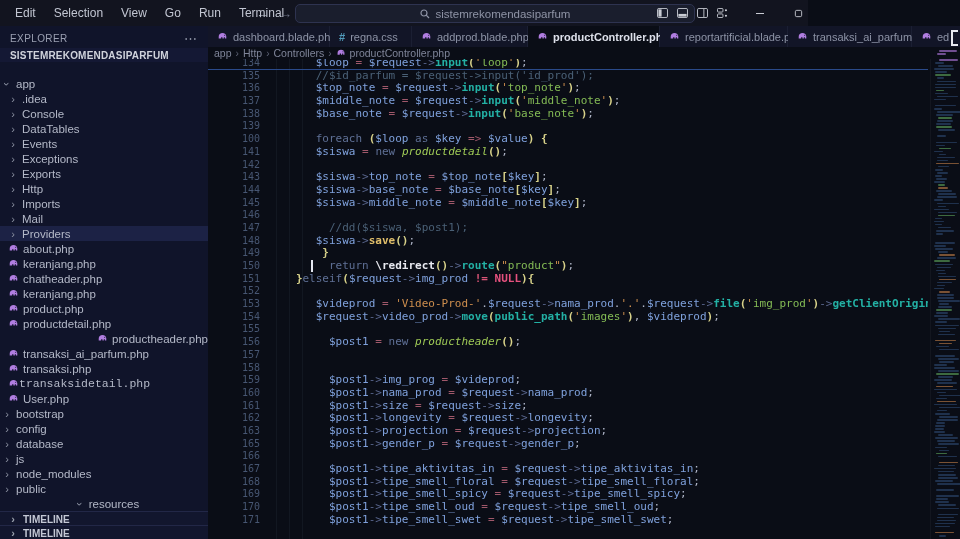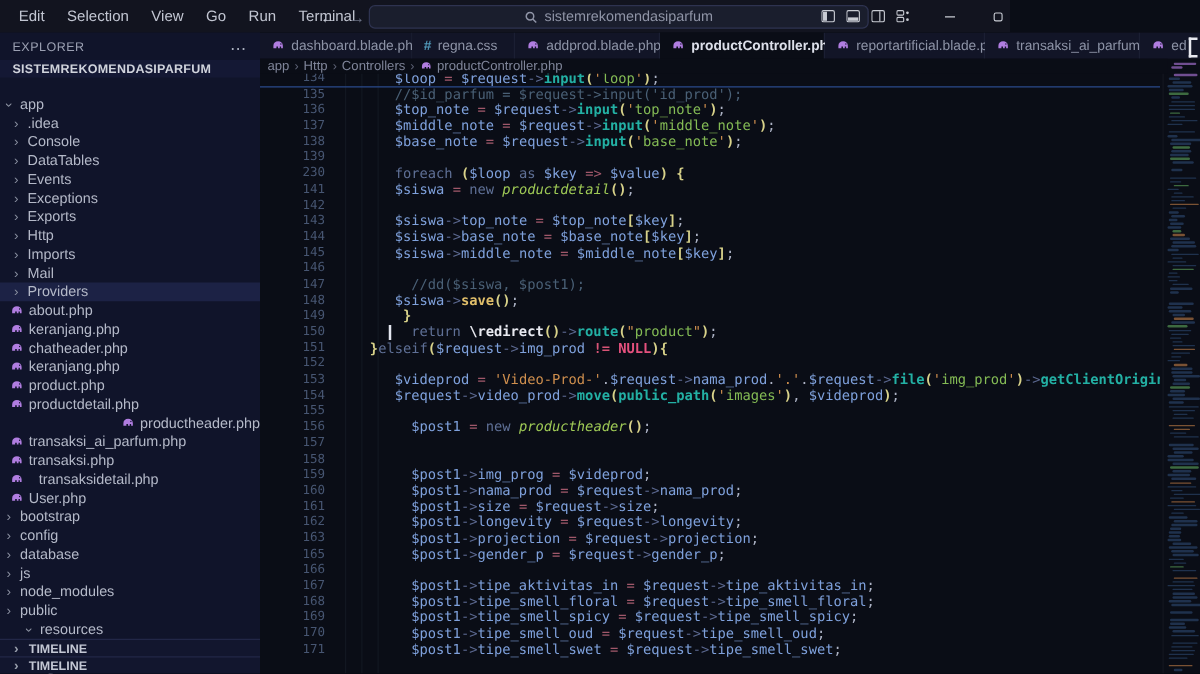--- a/index.html
+++ b/index.html
@@ -252,21 +252,21 @@
               <path fill="#b07de0" d="M2.5 12.5v-3c0-3 2.4-5 5.5-5s5.5 2 5.5 5v3h-2v-2h-1.6v2h-2v-2H6v2z"></path>
               <circle cx="11.2" cy="7.6" r="0.8" fill="#10142a"></circle>
             </svg></span>
           <span style="margin-left: 4px;">transaksi.php</span>
         </div>
         <div class="tree-row" style="padding-left: 8px;">
           <span class="phpico"><svg width="11" height="11" viewBox="0 0 16 16">
               <path fill="#b07de0" d="M2.5 12.5v-3c0-3 2.4-5 5.5-5s5.5 2 5.5 5v3h-2v-2h-1.6v2h-2v-2H6v2z"></path>
               <circle cx="11.2" cy="7.6" r="0.8" fill="#10142a"></circle>
             </svg></span>
-          <span style="margin-left: 12px;">transaksidetail.php</span>
+          <span style="margin-left: 0; font-family: Liberation Mono, monospace;">transaksidetail.php</span>
         </div>
         <div class="tree-row" style="padding-left: 8px;">
           <span class="phpico"><svg width="11" height="11" viewBox="0 0 16 16">
               <path fill="#b07de0" d="M2.5 12.5v-3c0-3 2.4-5 5.5-5s5.5 2 5.5 5v3h-2v-2h-1.6v2h-2v-2H6v2z"></path>
               <circle cx="11.2" cy="7.6" r="0.8" fill="#10142a"></circle>
             </svg></span>
           <span style="margin-left: 4px;">User.php</span>
         </div>
         <div class="tree-row" style="padding-left: 2px;">
           <span class="tree-chev">›</span>
@@ -285,21 +285,21 @@
           <span style="margin-left: 4px;">js</span>
         </div>
         <div class="tree-row" style="padding-left: 2px;">
           <span class="tree-chev">›</span>
           <span style="margin-left: 4px;">node_modules</span>
         </div>
         <div class="tree-row" style="padding-left: 2px;">
           <span class="tree-chev">›</span>
           <span style="margin-left: 4px;">public</span>
         </div>
-        <div class="tree-row" style="padding-left: 18px;">
+        <div class="tree-row" style="padding-left: 6px; justify-content: center;">
           <span class="tree-chev open">›</span>
           <span style="margin-left: 4px;">resources</span>
         </div>
         <div class="tree-row" style="padding-left: 8px;">
           <span class="tree-chev">›</span>
           <span style="margin-left: 4px;">js</span>
         </div>
         <div class="tree-row" style="padding-left: 8px;">
           <span class="tree-chev">›</span>
           <span style="margin-left: 4px;">lang</span>
@@ -338,21 +338,21 @@
         </div>
         <div class="code-row">
           <span class="ln">138</span>
           <pre class="cd">      <span class="tk-v">$base_note</span><span class="tk-o"> = </span><span class="tk-v">$request</span><span class="tk-a">-&gt;</span><span class="tk-f">input</span><span class="tk-b">(</span><span class="tk-q">'</span><span class="tk-s">base_note</span><span class="tk-q">'</span><span class="tk-b">)</span><span class="tk-p">;</span></pre>
         </div>
         <div class="code-row">
           <span class="ln">139</span>
           <pre class="cd"></pre>
         </div>
         <div class="code-row">
-          <span class="ln">230</span>
+          <span class="ln">100</span>
           <pre class="cd">      <span class="tk-k">foreach </span><span class="tk-b">(</span><span class="tk-v">$loop</span><span class="tk-k"> as </span><span class="tk-v">$key</span><span class="tk-o"> =&gt; </span><span class="tk-v">$value</span><span class="tk-b">)</span><span class="tk-d"> </span><span class="tk-b">{</span></pre>
         </div>
         <div class="code-row">
           <span class="ln">141</span>
           <pre class="cd">      <span class="tk-v">$siswa</span><span class="tk-o"> = </span><span class="tk-k">new </span><span class="tk-cl">productdetail</span><span class="tk-b">()</span><span class="tk-p">;</span></pre>
         </div>
         <div class="code-row">
           <span class="ln">142</span>
         </div>
         <div class="code-row">

